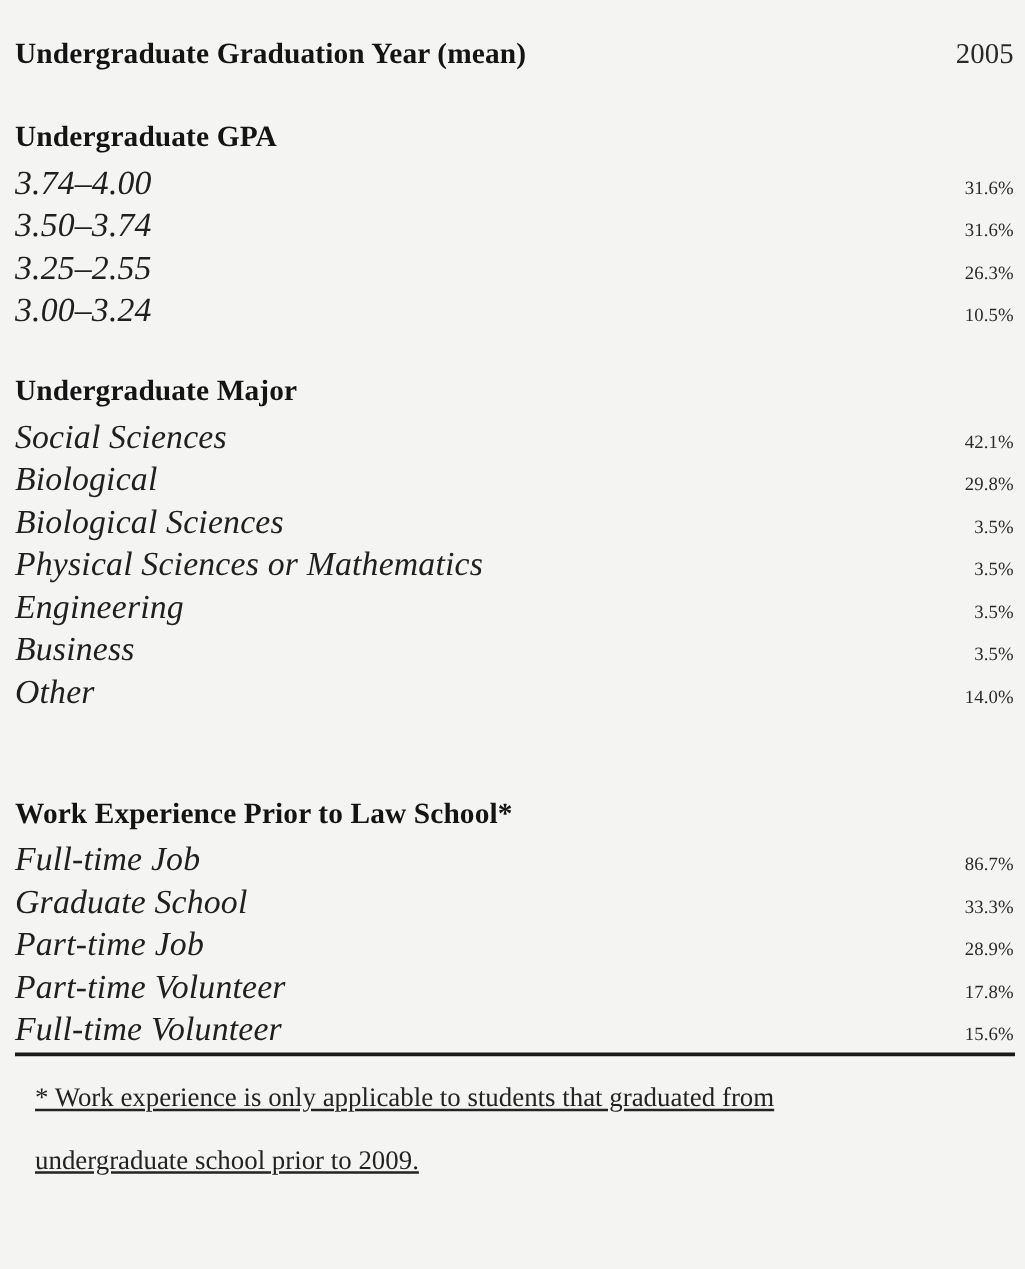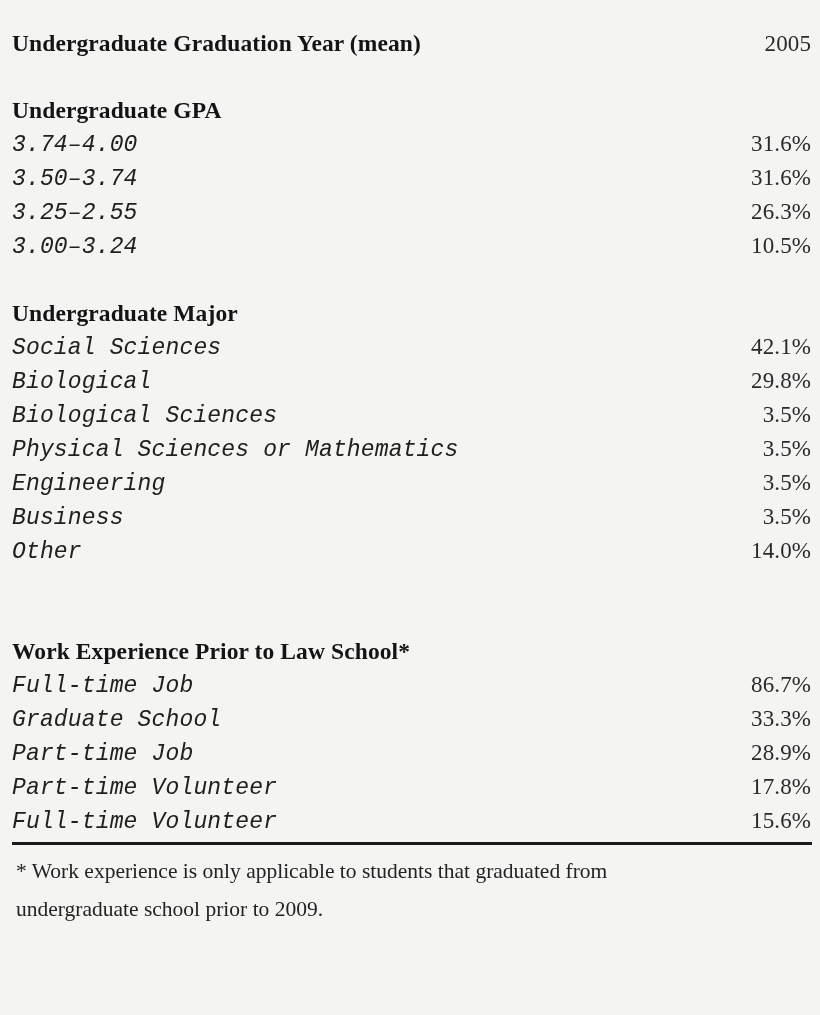--- a/index.html
+++ b/index.html
@@ -35,43 +35,42 @@
 
   .label {
     white-space: nowrap;
   }
 
   .value {
     white-space: nowrap;
     text-align: right;
     font-style: normal;
     font-weight: normal;
-    font-size: 23px;
+    font-size: 15px;
     color: #2a2a2a;
     letter-spacing: 0.1px;
   }
 
   
   .section-head .label {
     font-weight: bold;
     font-size: 23.5px;
     letter-spacing: 0.1px;
     color: #141414;
   }
   .section-head .value {
     font-size: 23px;
   }
 
   
   .data-row .label {
     font-style: italic;
-    font-size: 23px;
+    font-size: 27px;
     color: #20201f;
     letter-spacing: 0.15px;
-    font-family: Liberation Mono, monospace;
   }
 
   
   .spacer-top   { height: 30px; }
   .gap          { height: 33px; }
 
   
   .rule {
     height: 3px;
     background: #1a1a1a;
@@ -79,21 +78,22 @@
     margin: 0;
   }
   .footnote {
     margin-top: 9px;
     font-size: 21.5px;
     line-height: 34px;
     color: #232323;
     max-width: 760px;
   }
   .footnote p {
-    margin: 4px;
+    margin: 16px;
+    text-decoration: underline;
   }
 </style>
 </head>
 <body>
 
 <div class="sheet">
   <div class="spacer-top"></div>
   <div id="sections-root">
       <div class="row section-head">
         <span class="label">Undergraduate Graduation Year (mean)</span>

